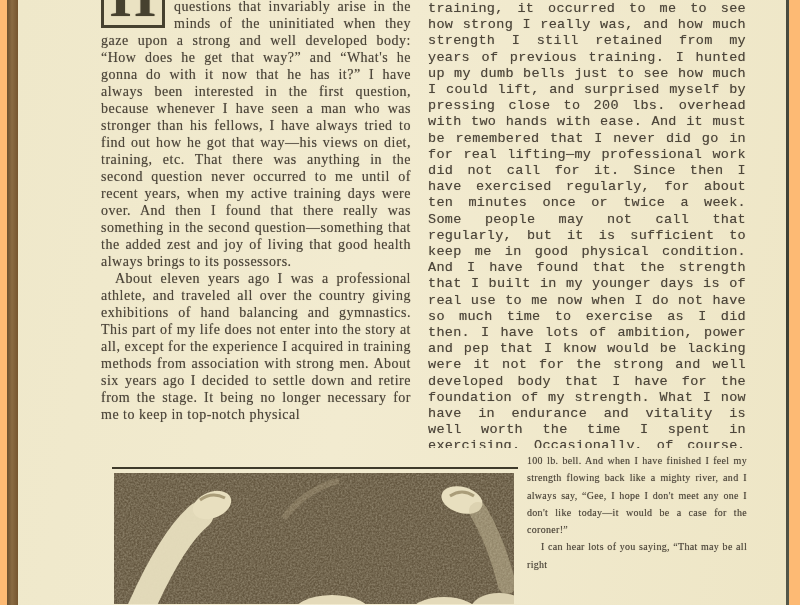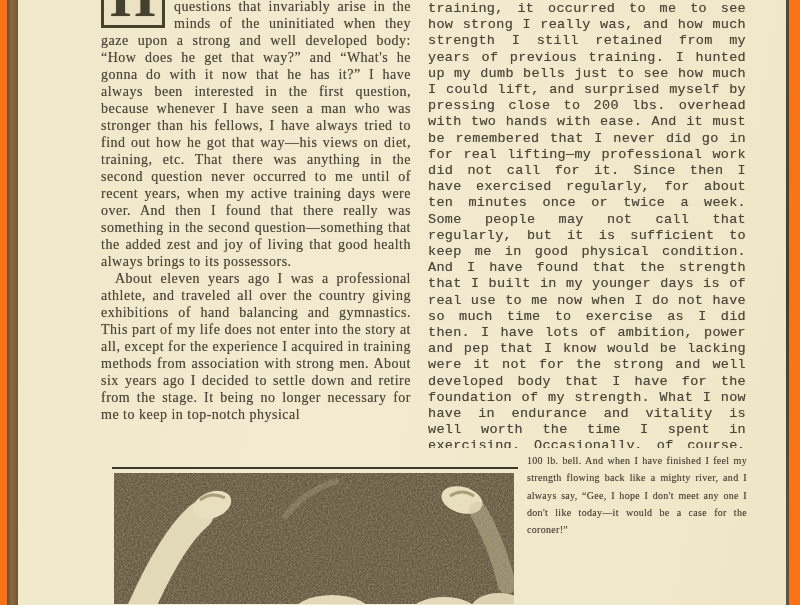--- a/index.html
+++ b/index.html
@@ -1,20 +1,20 @@
 <!DOCTYPE html>
 <html><head>
 <meta charset="utf-8">
 <style>
   html,body{margin:0;padding:0;}
   body{
     width:800px;height:605px;overflow:hidden;background:#ffffff;
     font-family:"Liberation Serif","DejaVu Serif",serif;
   }
-  .scan{position:relative;width:800px;height:605px;background:#f97316;}
+  .scan{position:relative;width:800px;height:605px;background:#fdba74;}
 
   
   .binding-edge{
     position:absolute;left:7px;top:0;width:11px;height:605px;
     background:linear-gradient(90deg,#6a4f2e 0%,#8a6b42 45%,#75552f 100%);
   }
   .page-stack{
     position:absolute;left:18px;top:0;width:78px;height:605px;
     background:
       repeating-linear-gradient(90deg, rgba(139,115,66,.20) 0px, rgba(139,115,66,.20) 1px, rgba(0,0,0,0) 2px, rgba(0,0,0,0) 5px),
@@ -87,20 +87,21 @@
     <p>questions that invariably arise in the minds of the uninitiated when they gaze upon a strong and well developed body: “How does he get that way?” and “What's he gonna do with it now that he has it?” I have always been interested in the first question, because whenever I have seen a man who was stronger than his fellows, I have always tried to find out how he got that way—his views on diet, training, etc. That there was anything in the second question never occurred to me until of recent years, when my active training days were over. And then I found that there really was something in the second question—something that the added zest and joy of living that good health always brings to its possessors.</p>
     <p class="indent">About eleven years ago I was a professional athlete, and traveled all over the country giving exhibitions of hand balancing and gymnastics. This part of my life does not enter into the story at all, except for the experience I acquired in training methods from association with strong men. About six years ago I decided to settle down and retire from the stage. It being no longer necessary for me to keep in top-notch physical</p>
   </div>
 
   <div class="col col-right">
     <p>training, it occurred to me to see how strong I really was, and how much strength I still retained from my years of previous training. I hunted up my dumb bells just to see how much I could lift, and surprised myself by pressing close to 200 lbs. overhead with two hands with ease. And it must be remembered that I never did go in for real lifting—my professional work did not call for it. Since then I have exercised regularly, for about ten minutes once or twice a week. Some people may not call that regularly, but it is sufficient to keep me in good physical condition. And I have found that the strength that I built in my younger days is of real use to me now when I do not have so much time to exercise as I did then. I have lots of ambition, power and pep that I know would be lacking were it not for the strong and well developed body that I have for the foundation of my strength. What I now have in endurance and vitality is well worth the time I spent in exercising. Occasionally, of course, I feel tired and lack energy and ambition. When this happens, I always beat it straight to my dumb bells and put in about ten or fifteen minutes' vigorous work with a</p>
   </div>
 
   <div class="col col-narrow">
     <p>100 lb. bell. And when I have finished I feel my strength flowing back like a mighty river, and I always say, “Gee, I hope I don't meet any one I don't like today—it would be a case for the coroner!”</p>
+    <p class="indent">I can hear lots of you saying, “That may be all right</p>
   </div>
 
   <div class="photo-frame">
     <svg width="400" height="131" viewBox="0 0 400 131" xmlns="http://www.w3.org/2000/svg" role="img">
       <defs>
         <filter id="halftone" x="0" y="0" width="100%" height="100%">
           <feTurbulence type="fractalNoise" baseFrequency="0.55" numOctaves="2" stitchTiles="stitch" result="n"></feTurbulence>
           <feColorMatrix in="n" type="matrix" values="0 0 0 0 0.88  0 0 0 0 0.82  0 0 0 0 0.64  0.9 0 0 0 -0.25"></feColorMatrix>
         </filter>
         <clipPath id="photoClip">

